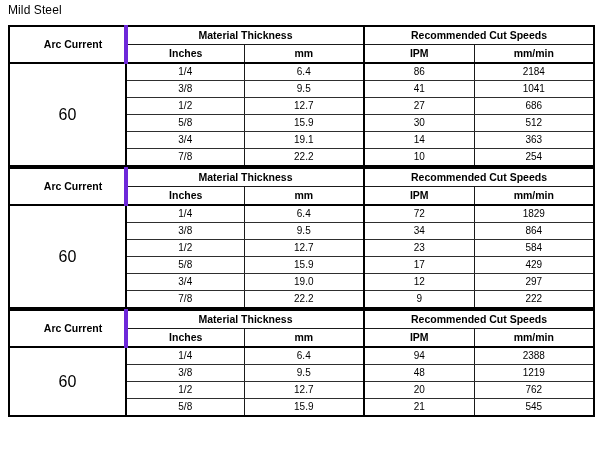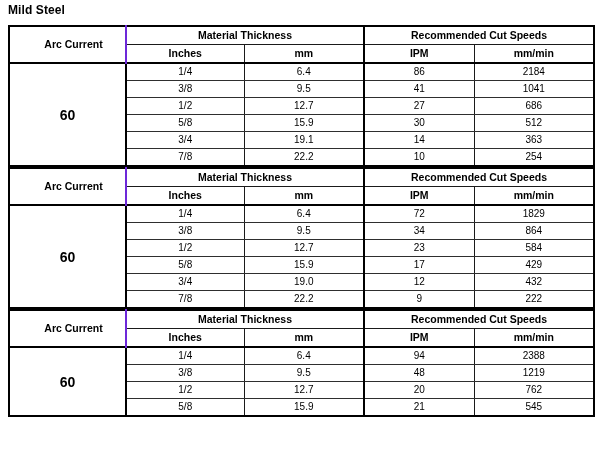--- a/index.html
+++ b/index.html
@@ -10,21 +10,21 @@
     color: #000;
   }
   body {
     width: 600px; height: 474px;
     padding: 3px 7px 0 8px;
     overflow: hidden;
   }
   .section { margin: 0; }
   .mat-title {
     font-size: 12px;
-    font-weight: bold;
+    font-weight: normal;
     line-height: 14px;
     margin: 13px 0 8px 0;
     letter-spacing: 0.1px;
   }
   .section:first-of-type .mat-title { margin-top: 0; }
   table.cut-table {
     border-collapse: collapse;
     table-layout: fixed;
     width: 585px;
     border: 2px solid #000;
@@ -41,34 +41,33 @@
     vertical-align: middle;
     padding: 0;
   }
   thead th {
     font-size: 10.5px;
     font-weight: bold;
     height: 17px;
     line-height: 17px;
   }
   thead { border-bottom: 2px solid #000; }
-  th.arc-h { border-right: 2px solid #6d28d9; padding-left: 12px; }
+  th.arc-h { border-right: 4px solid #6d28d9; padding-left: 12px; }
   .b-left { border-left: 2px solid #000 !important; }
   tbody td {
     font-size: 10px;
     font-weight: normal;
     height: 16px;
     line-height: 16px;
     border-top-color: #2e2e2e;
     border-bottom-color: #2e2e2e;
   }
   td.arc-cell {
-    font-size: 14px;
+    font-size: 16px;
     border-right: 2px solid #000;
-    font-weight: bold;
   }
 </style>
 </head>
 <body>
 
 <div class="section">
   <div class="mat-title">Mild Steel</div>
   <table class="cut-table">
     <colgroup>
         <col class="c-arc">
@@ -177,21 +176,21 @@
         <tr>
           <td>5/8</td>
           <td>15.9</td>
           <td class="b-left">17</td>
           <td>429</td>
         </tr>
         <tr>
           <td>3/4</td>
           <td>19.0</td>
           <td class="b-left">12</td>
-          <td>432</td>
+          <td>297</td>
         </tr>
         <tr>
           <td>7/8</td>
           <td>22.2</td>
           <td class="b-left">9</td>
           <td>222</td>
         </tr>
       </tbody>
   </table>
 </div>

